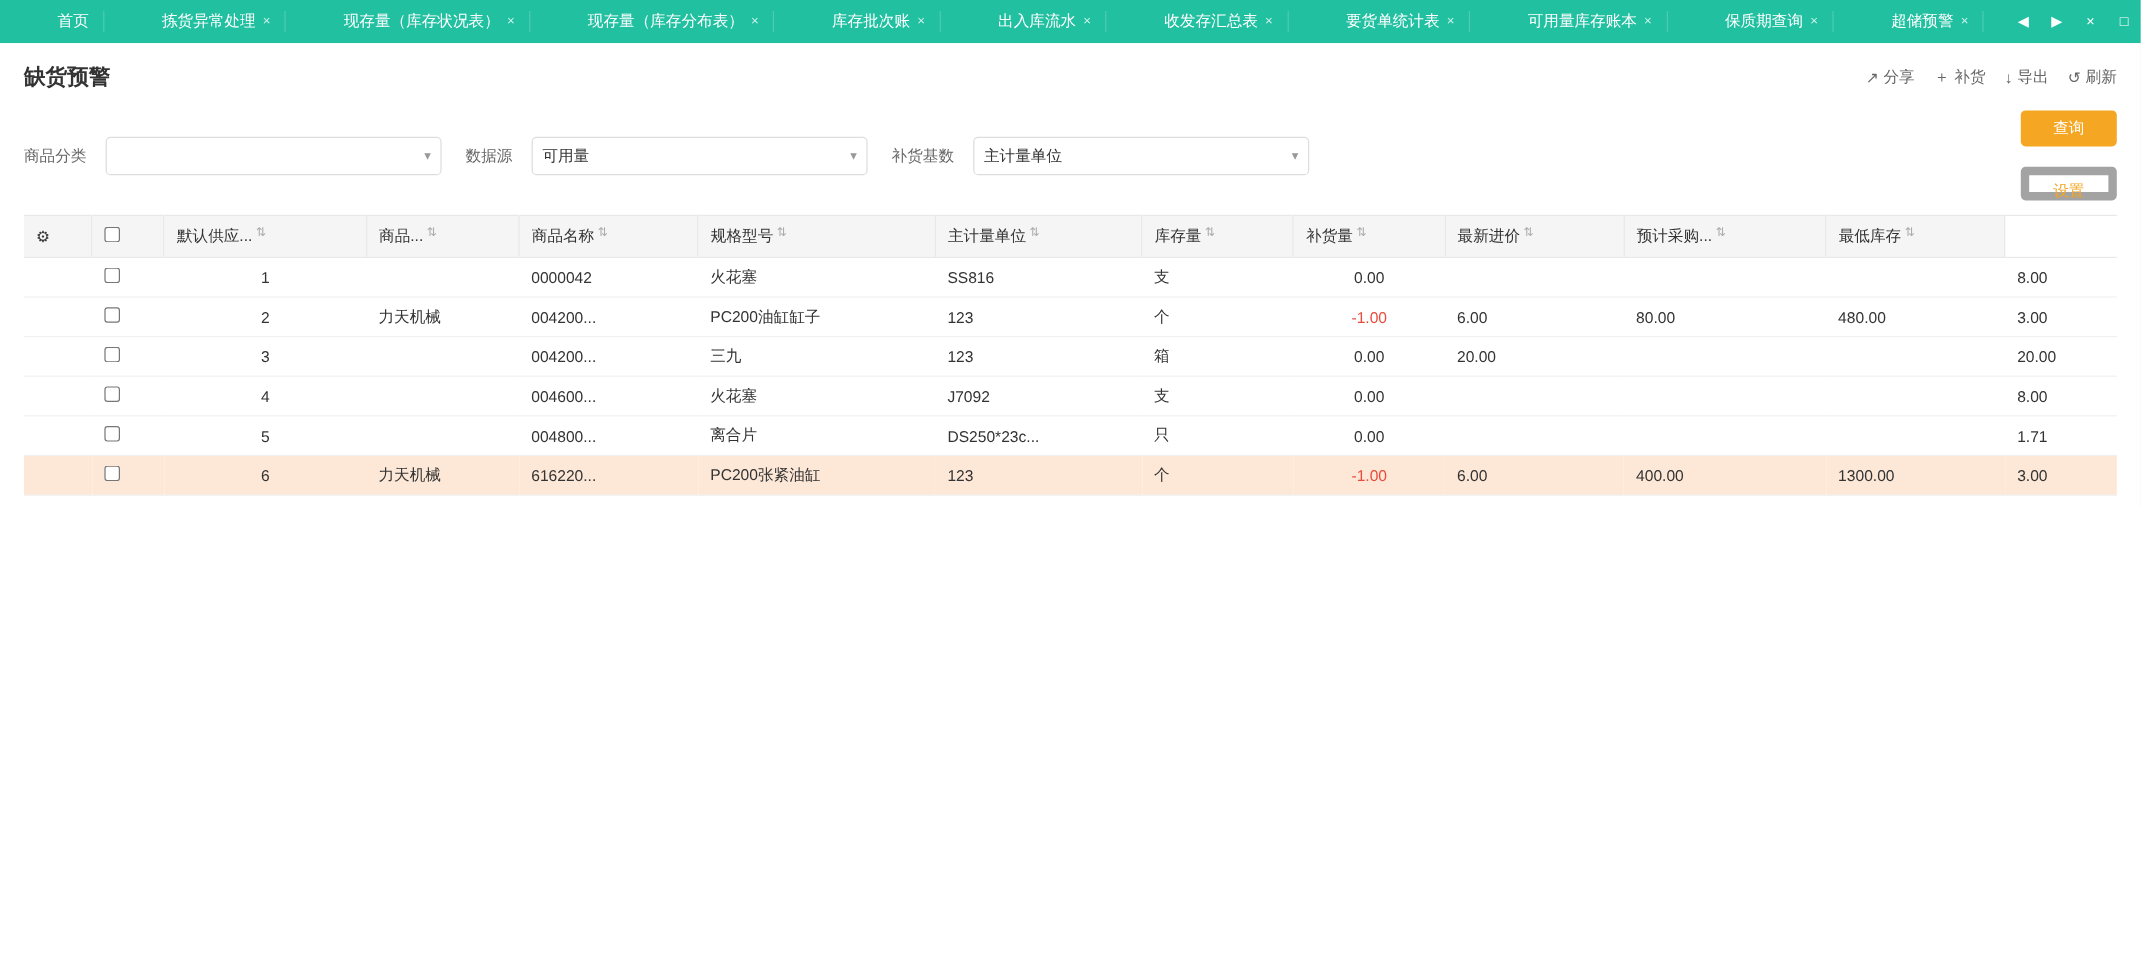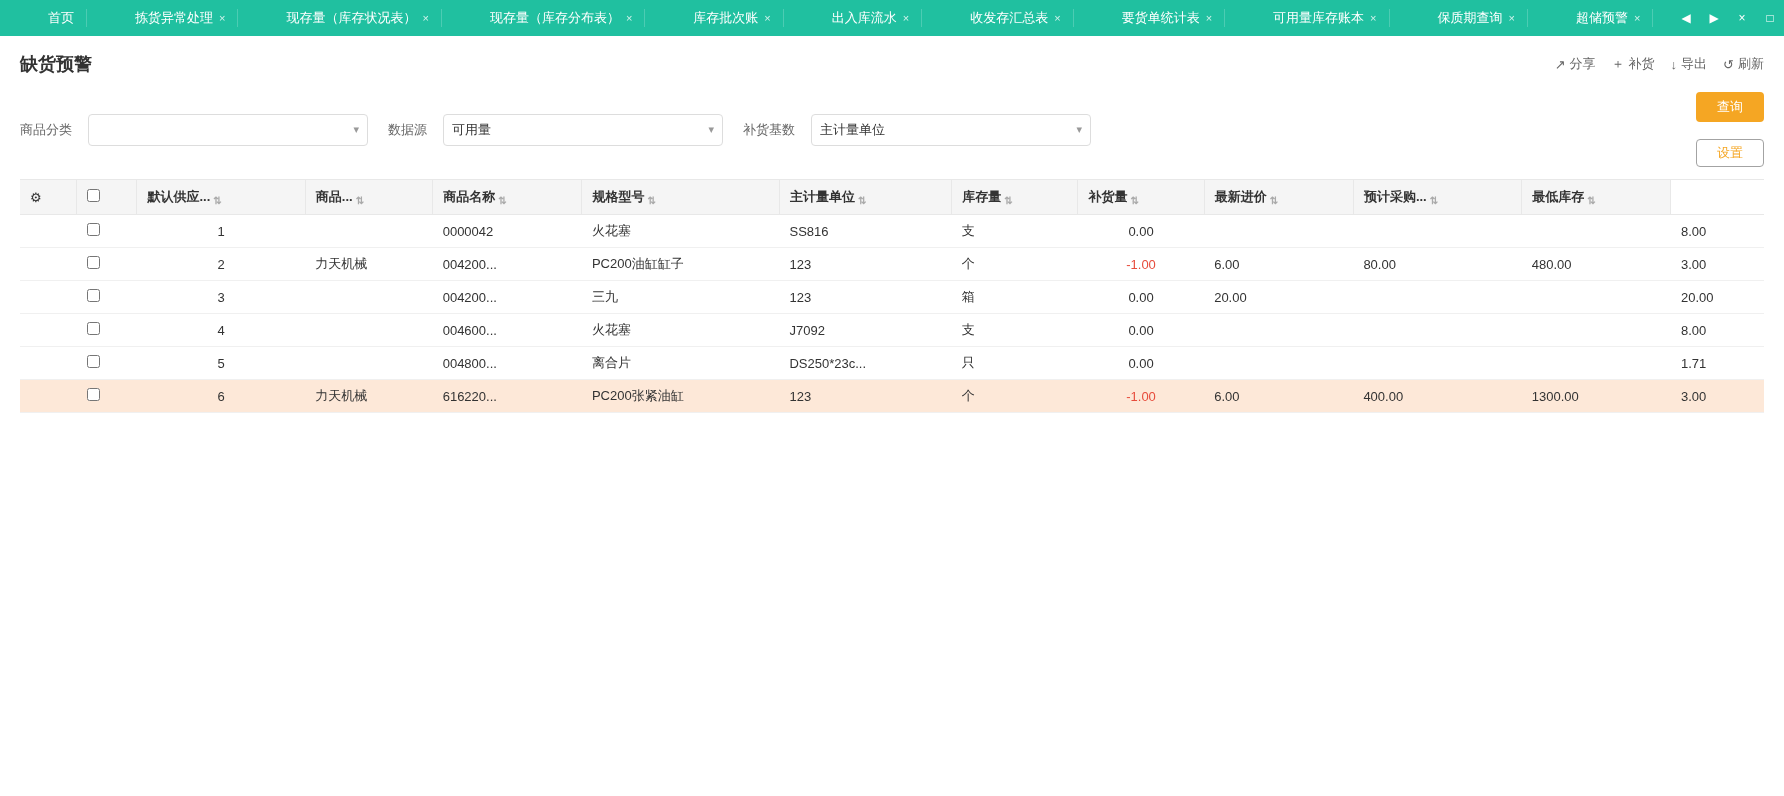--- a/index.html
+++ b/index.html
@@ -129,21 +129,21 @@
       border: none;
       border-radius: 4px;
       padding: 5px 20px;
       cursor: pointer;
       font-size: 13px;
       height: 30px;
     }
     .btn-settings {
       background: #fff;
       color: #f5a623;
-      border: 1px solid #a3a3a3;
+      border: 7px solid #a3a3a3;
       border-radius: 4px;
       padding: 4px 20px;
       cursor: pointer;
       font-size: 13px;
       height: 28px;
     }
 
     
     .data-table {
       width: 100%;
@@ -165,24 +165,23 @@
     }
     .data-table td {
       padding: 7px 10px;
       border-bottom: 1px solid #f0f0f0;
       color: #333;
     }
     .data-table tbody tr.highlighted { background: #fde8d8; }
 
     .col-sort {
       display: inline-flex;
-      align-items: flex-end;
+      align-items: flex-start;
       gap: 3px;
       cursor: pointer;
-      font-weight: bold;
     }
     .sort-icon { color: #aaa; font-size: 10px; }
 
     
     .tab-bar-inner {
       display: flex;
       align-items: center;
       flex: 1;
       overflow: hidden;
     }

